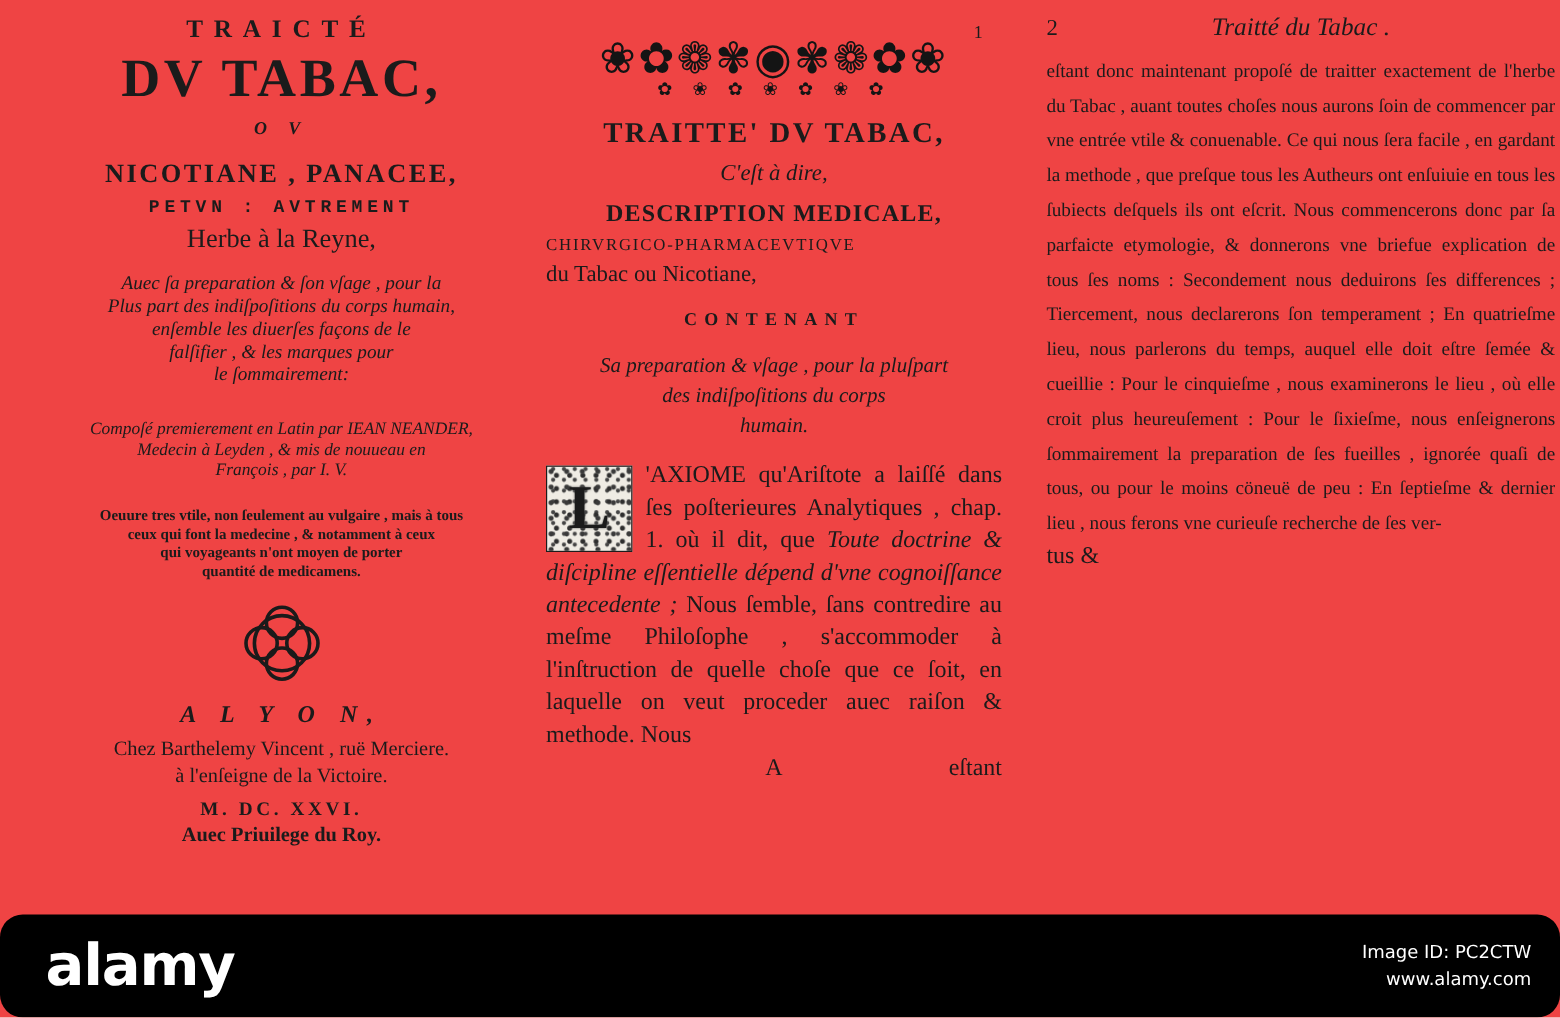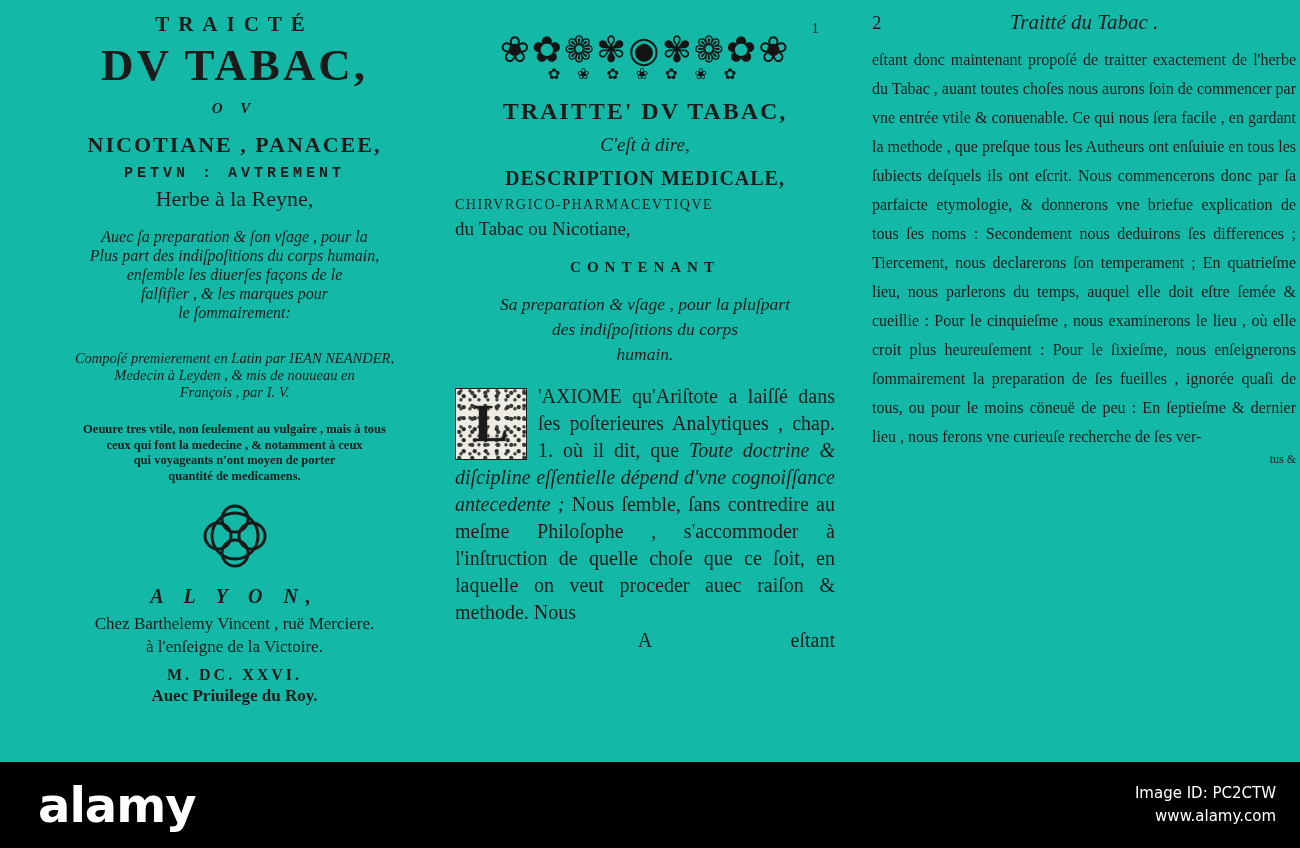--- a/index.html
+++ b/index.html
@@ -1,18 +1,18 @@
 <!DOCTYPE html>
 <html><head>
 <meta charset="utf-8">
 <style>
   html,body { margin:0; padding:0; background:#ffffff; }
   .canvas {
     position:relative; width:1300px; height:848px; overflow:hidden;
-    background:#14b8a6; color:#1b1b1b;
+    background:#ef4444; color:#1b1b1b;
     font-family:"Liberation Serif","DejaVu Serif",serif;
   }
   p { margin:0; }
   .page { position:absolute; }
 
   
   .page-left { left:22px; top:12px; width:425px; text-align:center; }
   .lp-t1 { font-size:21px; letter-spacing:9px; font-weight:700; }
   .lp-t2 { font-size:45px; letter-spacing:3px; font-weight:700; margin-top:2px; }
   .lp-ou { font-style:italic; font-size:15px; letter-spacing:7px; font-weight:600; margin-top:9px; }
@@ -61,29 +61,30 @@
   .f1 { flex:1; }
   .c { text-align:center; }
   .r { text-align:right; }
 
   
   .page-right { left:872px; top:10px; width:424px; }
   .rp-head { display:flex; font-size:19px; align-items:baseline; }
   .rp-num { width:34px; }
   .rp-title { flex:1; text-align:center; font-style:italic; font-size:21px; }
   .rp-body { margin-top:10px; font-size:16px; line-height:29px; text-align:justify; }
-  .rp-catch { text-align:right; font-size:12px; margin-top:1px; }
+  .rp-catch { text-align:left; font-size:20px; margin-top:1px; }
 
   
   .alamy-bar {
     position:absolute; left:0; top:762px; width:1300px; height:86px;
     background:#000; color:#fff; box-sizing:border-box;
     display:flex; align-items:center; justify-content:space-between;
     padding:0 24px 0 38px;
     font-family:"DejaVu Sans","Liberation Sans",sans-serif;
+    border-radius:19px;
   }
   .alamy-logo { font-size:48px; font-weight:700; letter-spacing:-1px; }
   .alamy-right { text-align:right; font-size:15px; line-height:23px; }
 </style>
 </head>
 <body>
 
 <div class="canvas">
 
   <section class="page page-left">

